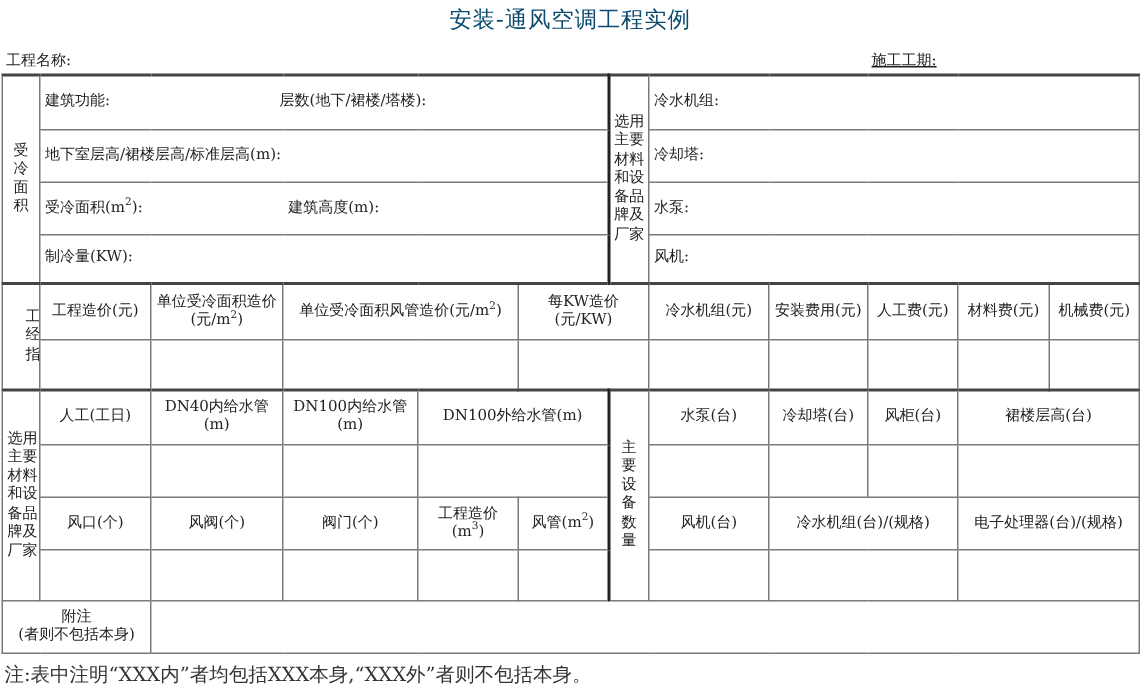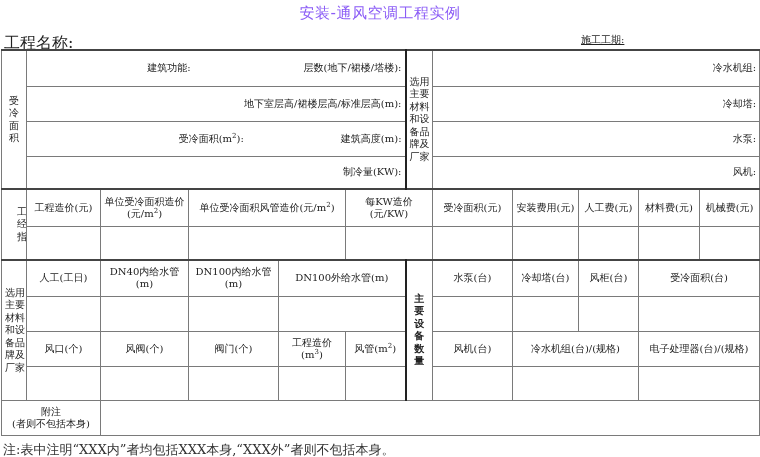--- a/index.html
+++ b/index.html
@@ -1,26 +1,26 @@
 <!DOCTYPE html>
 <html><head>
 <meta charset="utf-8">
 <style>
   html, body { margin: 0; padding: 0; background: #ffffff; }
   body { width: 760px; height: 457px; position: relative; overflow: hidden;
          font-family: "DejaVu Serif", "Liberation Serif", serif; color: #222; }
   .title { position: absolute; left: 0; top: 4px; width: 760px; text-align: center;
-           font-family: "DejaVu Sans", "Liberation Sans", sans-serif; font-size: 15px; color: #8b5cf6; letter-spacing: 0.5px; }
-  .meta-left { position: absolute; left: 4px; top: 33px; font-size: 16px; }
+           font-family: "DejaVu Sans", "Liberation Sans", sans-serif; font-size: 15px; color: #0c4a6e; letter-spacing: 0.5px; }
+  .meta-left { position: absolute; left: 4px; top: 33px; font-size: 10px; }
   .meta-right { position: absolute; left: 581px; top: 33px; font-size: 10px; text-decoration: underline; }
   .footnote { position: absolute; left: 3px; top: 441px; font-size: 13px; color: #333; }
   table.sheet { position: absolute; left: 1px; top: 49px; border-collapse: collapse; table-layout: fixed; width: 758px; }
   table.sheet td { border: 1px solid #7a7a7a; font-size: 10px; padding: 0 3px; line-height: 12px; overflow: hidden; vertical-align: middle; }
   table.sheet td.c { text-align: center; }
-  table.sheet td.l { text-align: right; margin-top: 40px; }
+  table.sheet td.l { text-align: left; margin-top: 40px; }
   table.sheet td.vert { text-align: center; padding: 0 2px; line-height: 12.5px; }
   .thick-top { border-top: 2px solid #444 !important; }
   .thick-right { border-right: 2px solid #222 !important; }
   .gap { display: inline-block; width: 110px; }
   sup { font-size: 7px; line-height: 0; }
 </style>
 </head>
 <body>
 
 <div class="title">安装-通风空调工程实例</div>
@@ -84,21 +84,21 @@
   </tr>
 
   <tr style="height:37px">
     <td class="vert thick-top" rowspan="2">
       <span style="display:inline-block;width:22px;word-break:break-all;margin-left:12px;">工程经济指标</span>
     </td>
     <td class="c thick-top">工程造价(元)</td>
     <td class="c thick-top"><span>单位受冷面积造价(元/m</span><sup>2</sup><span>)</span></td>
     <td class="c thick-top" colspan="2"><span>单位受冷面积风管造价(元/m</span><sup>2</sup><span>)</span></td>
     <td class="c thick-top" colspan="2">每KW造价(元/KW)</td>
-    <td class="c thick-top">受冷面积(元)</td>
+    <td class="c thick-top">冷水机组(元)</td>
     <td class="c thick-top">安装费用(元)</td>
     <td class="c thick-top">人工费(元)</td>
     <td class="c thick-top">材料费(元)</td>
     <td class="c thick-top">机械费(元)</td>
   </tr>
   <tr style="height:34px">
     <td class="c"></td>
     <td class="c"></td>
     <td class="c" colspan="2"></td>
     <td class="c" colspan="2"></td>
@@ -111,26 +111,26 @@
 
   <tr style="height:36px">
     <td class="vert thick-top" rowspan="4">
       <span style="display:inline-block;width:22px;word-break:break-all;">选用主要材料和设备品牌及厂家</span>
     </td>
     <td class="c thick-top">人工(工日)</td>
     <td class="c thick-top">DN40内给水管(m)</td>
     <td class="c thick-top">DN100内给水管(m)</td>
     <td class="c thick-top thick-right" colspan="2">DN100外给水管(m)</td>
     <td class="vert thick-top" rowspan="4">
-      <span style="display:inline-block;width:11px;word-break:break-all;font-weight:bold;">主要设备数量</span>
+      <span style="display:inline-block;width:11px;word-break:break-all;">主要设备数量</span>
     </td>
     <td class="c thick-top">水泵(台)</td>
     <td class="c thick-top">冷却塔(台)</td>
     <td class="c thick-top">风柜(台)</td>
-    <td class="c thick-top" colspan="2">受冷面积(台)</td>
+    <td class="c thick-top" colspan="2">裙楼层高(台)</td>
   </tr>
   <tr style="height:35px">
     <td class="c"></td>
     <td class="c"></td>
     <td class="c"></td>
     <td class="c thick-right" colspan="2"></td>
     <td class="c"></td>
     <td class="c"></td>
     <td class="c"></td>
     <td class="c" colspan="2"></td>

